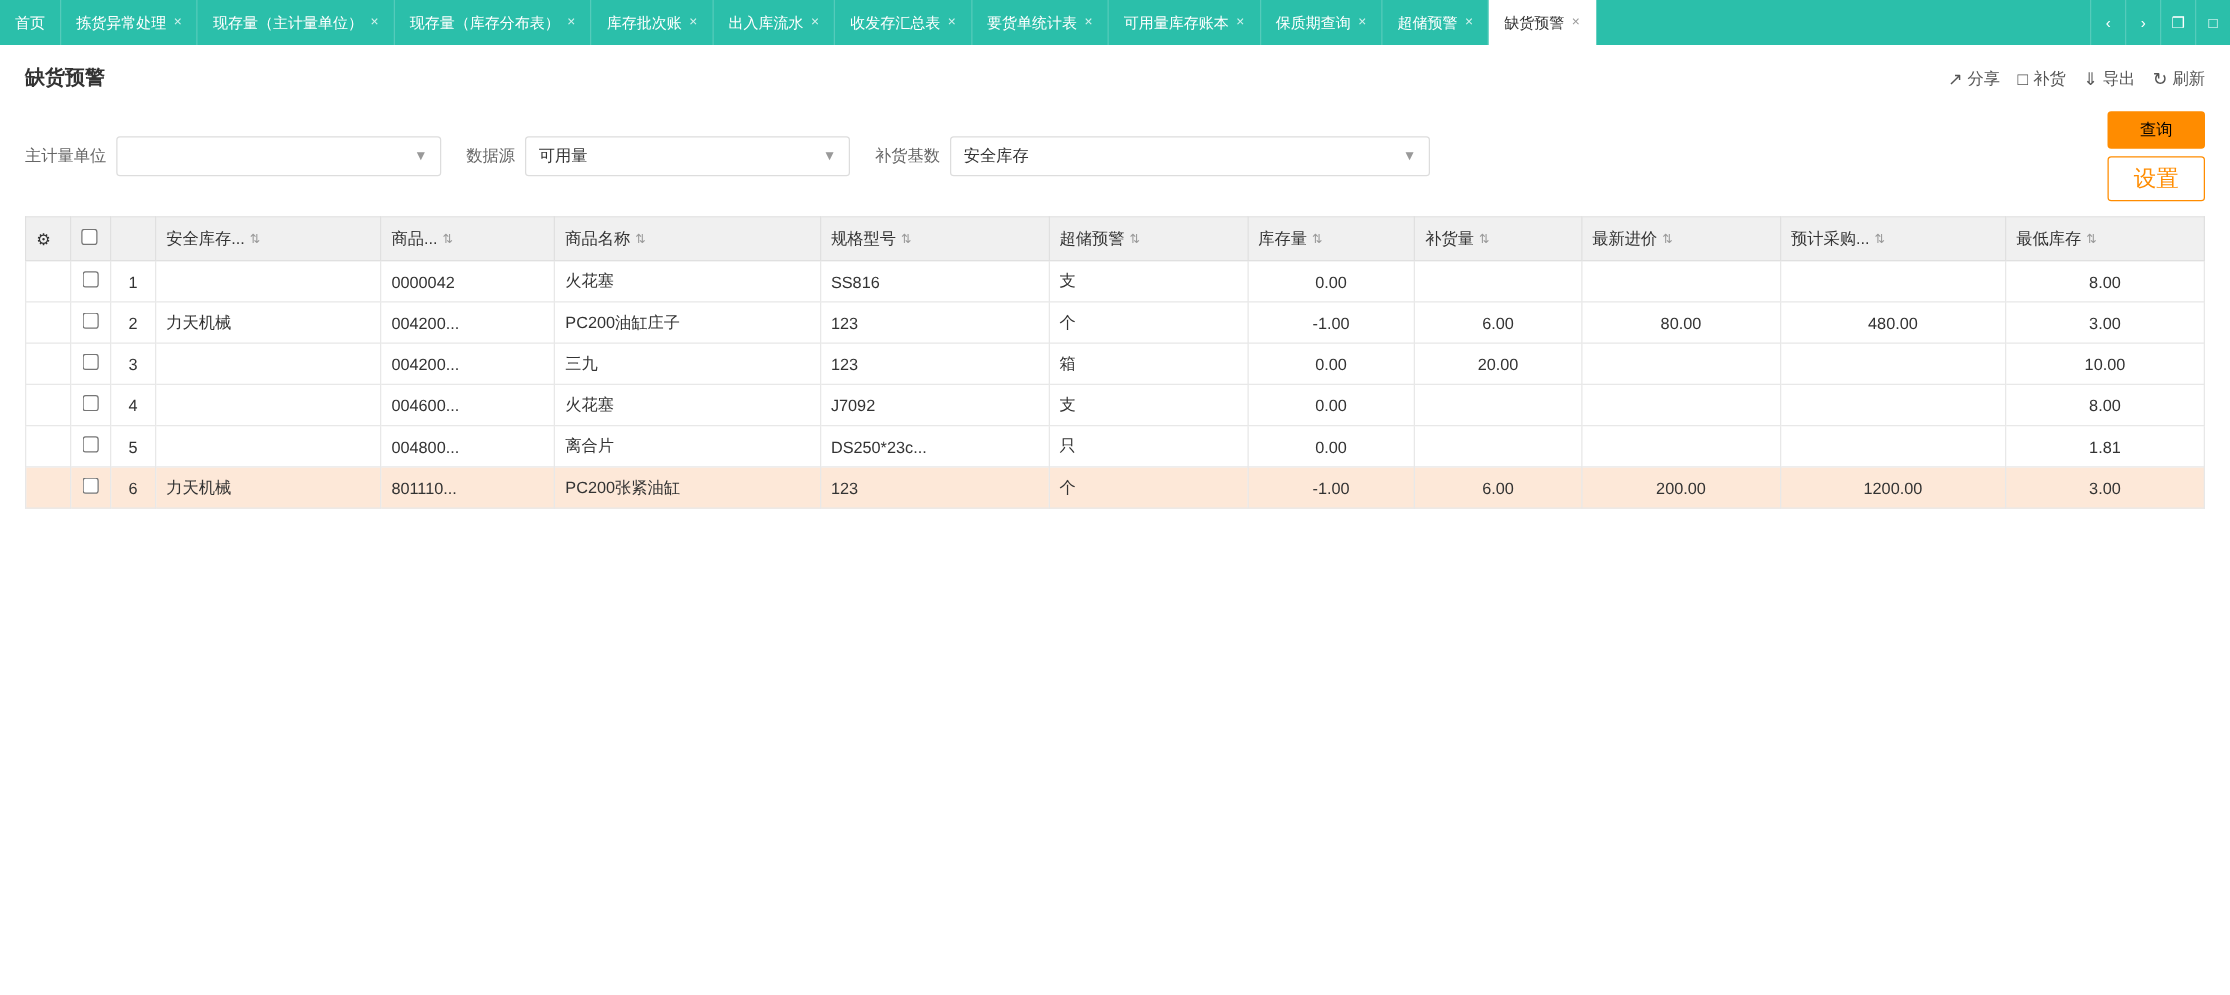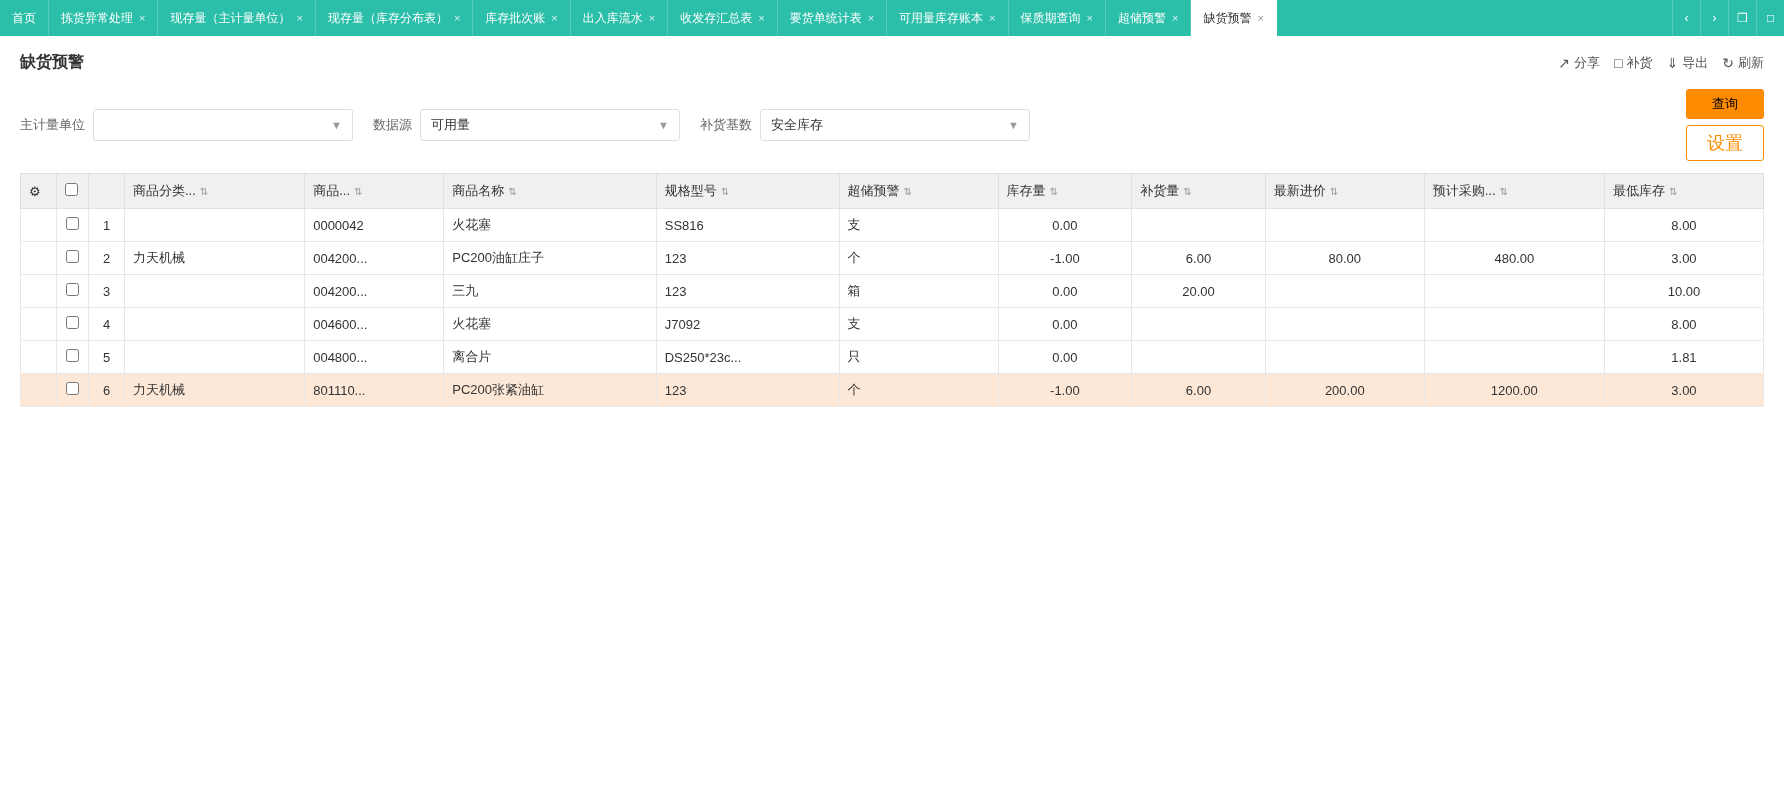--- a/index.html
+++ b/index.html
@@ -119,21 +119,21 @@
       border: 1px solid #ddd;
       border-radius: 3px;
       padding: 0 10px;
       background: #fff;
       cursor: pointer;
       justify-content: space-between;
       font-size: 13px;
       color: #333;
     }
     .filter-select-wide {
-      width: 270px;
+      width: 384px;
     }
     .filter-select .arrow { color: #999; font-size: 11px; }
 
     .filter-actions {
       margin-left: auto;
       display: flex;
       flex-direction: column;
       gap: 6px;
     }
     .btn-query {
@@ -324,21 +324,21 @@
       <tr>
         <th class="gear-th" style="width:36px;">
           <span>⚙</span>
         </th>
         <th class="checkbox-cell" style="width:32px;">
           <input type="checkbox" style="">
         </th>
         <th style="width:36px;"></th>
         <th>
           <div class="th-inner">
-            <span>商品分类...</span>
+            <span>安全库存...</span>
             <span class="sort-icon">⇅</span>
           </div>
         </th>
         <th>
           <div class="th-inner">
             <span>商品...</span>
             <span class="sort-icon">⇅</span>
           </div>
         </th>
         <th>

